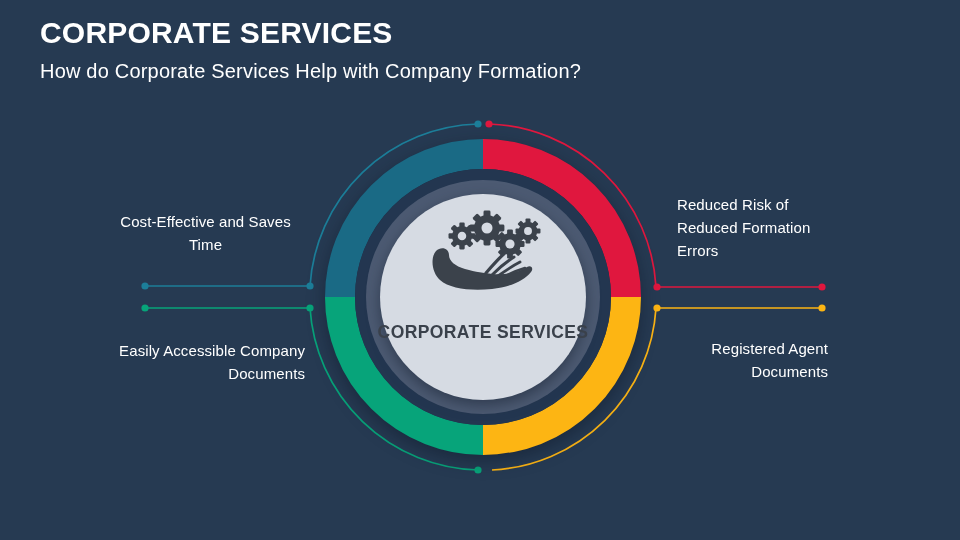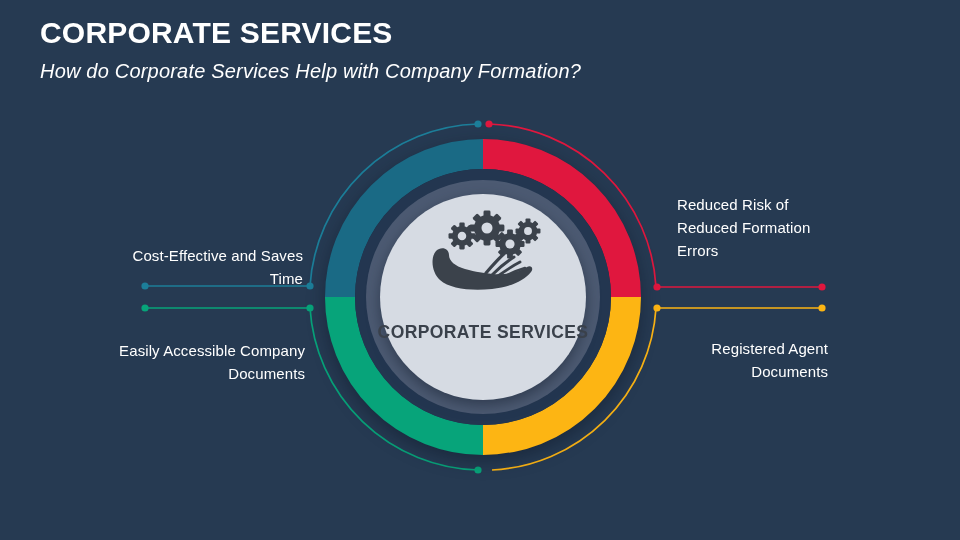--- a/index.html
+++ b/index.html
@@ -19,21 +19,21 @@
   .slide{
     position:relative;width:960px;height:540px;background:var(--bg);
     overflow:hidden;font-family:"Liberation Sans",sans-serif;
   }
   .title{
     position:absolute;left:40px;top:16px;margin:0;
     color:#FFFFFF;font-size:30px;font-weight:700;letter-spacing:.2px;
   }
   .subtitle{
     position:absolute;left:40px;top:60px;margin:0;
-    color:#FFFFFF;font-size:20px;font-weight:400;letter-spacing:.2px;font-style:italic;
+    color:#FFFFFF;font-size:20px;font-weight:400;letter-spacing:.2px;
   }
   .diagram-svg{position:absolute;left:0;top:0;}
   .ring{fill:none;stroke-width:30;}
   .ring-group{filter:drop-shadow(0 6px 9px rgba(10,20,35,.45));}
   .thin{fill:none;stroke-width:1.7;}
   .s-teal{stroke:var(--teal-line);} .s-red{stroke:var(--red);}
   .s-green{stroke:var(--green);}   .s-yellow{stroke:var(--yellow);}
   .f-teal{fill:var(--teal-line);}  .f-red{fill:var(--red);}
   .f-green{fill:var(--green);}     .f-yellow{fill:var(--yellow);}
   .inner-circle{filter:drop-shadow(0 5px 7px rgba(18,28,44,.5));}
@@ -126,21 +126,21 @@
         <g fill="none" stroke="#3B424B" stroke-linecap="round">
           <path stroke-width="3.2" d="M 62 26 C 68 19 75 11 82 5"></path>
           <path stroke-width="3" d="M 68 28 C 75 21 82 15 90 10"></path>
           <path stroke-width="2.8" d="M 74 29 C 81 24 88 19 96 15"></path>
           <path stroke-width="2.6" d="M 80 30 C 87 26 94 23 101 21"></path>
         </g>
       </g>
     </g>
   </svg>
 
-  <div class="label align-r" style="right:657px;top:244px;width:195px;">
+  <div class="label align-r" style="right:657px;top:210px;width:195px;text-align:center;">
     <span>Cost-Effective and Saves</span>
     <span>Time</span>
   </div>
 
   <div class="label align-r" style="right:655px;top:339px;width:200px;">
     <span>Easily Accessible Company</span>
     <span>Documents</span>
   </div>
 
   <div class="label align-l" style="left:677px;top:193px;width:160px;">

